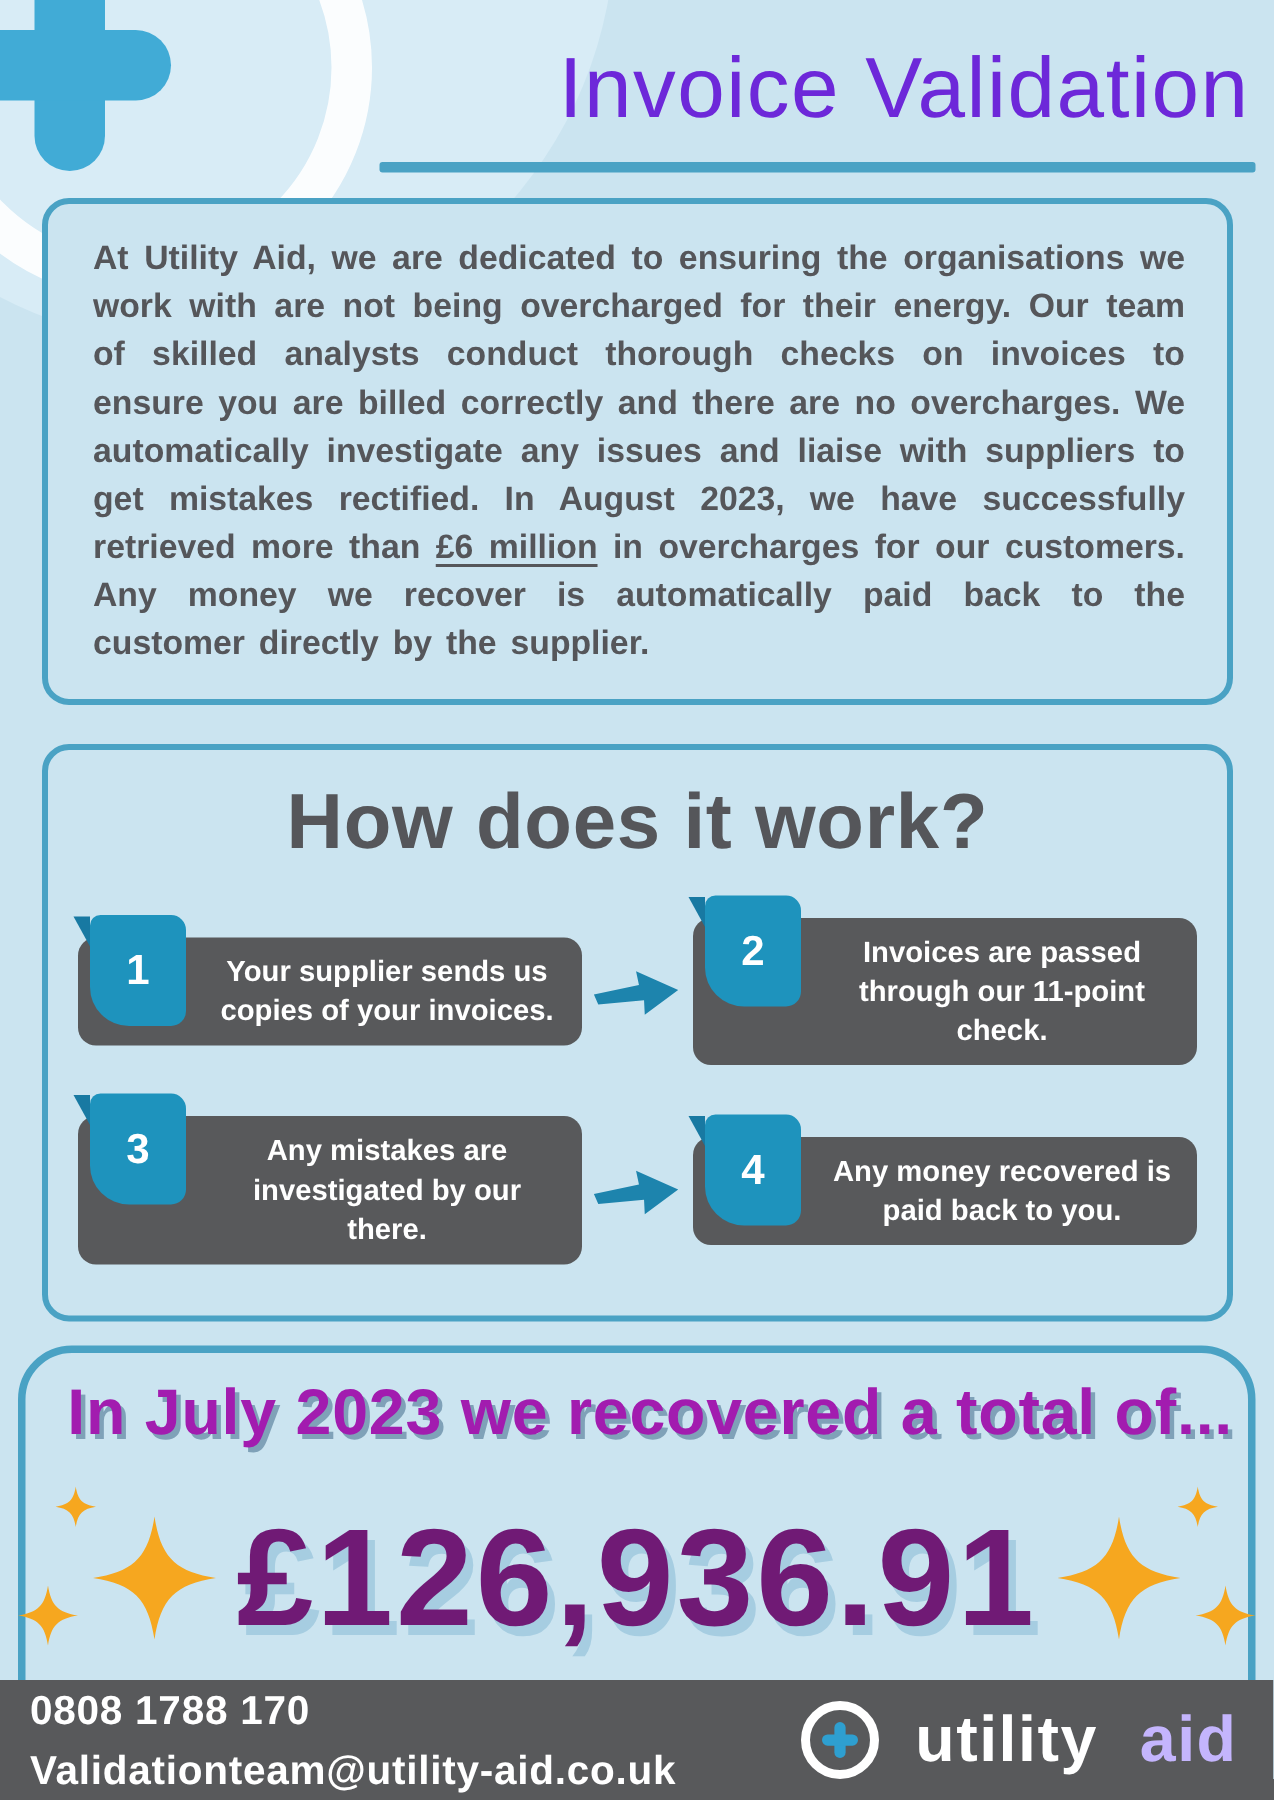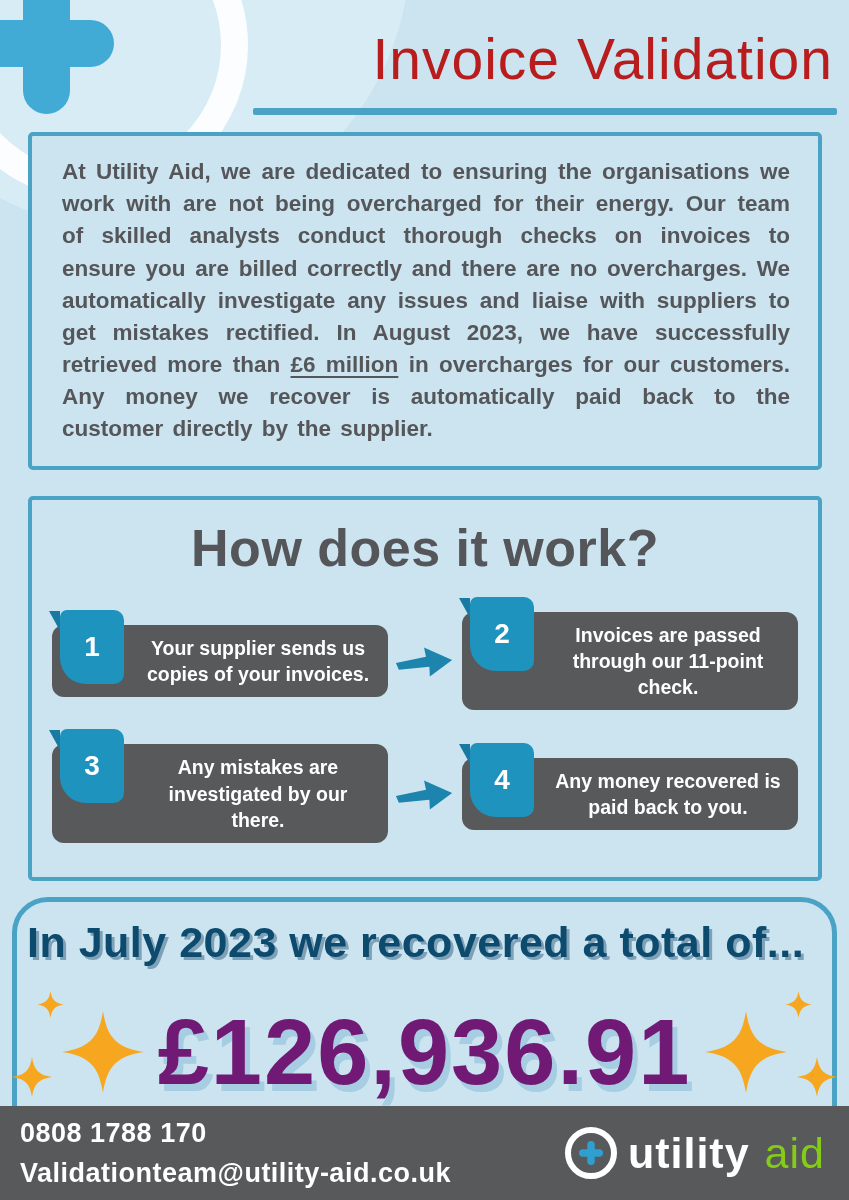--- a/index.html
+++ b/index.html
@@ -29,32 +29,32 @@
   }
   .deco-plus-h {
     width: 142px; height: 47px; border-radius: 24px;
     background: #41abd6; top: 20px; left: -28px;
   }
 
   
   header { position: relative; z-index: 1; padding-top: 26px; }
   .page-title {
     text-align: right; margin-right: 16px;
-    font-size: 57px; font-weight: normal; color: #b91c1c;
+    font-size: 57px; font-weight: normal; color: #6d28d9;
     letter-spacing: 1px;
   }
   .title-underline {
     height: 7px; background: #4aa2c4; border-radius: 2px;
     margin: 16px 12px 0 253px;
   }
 
   
   .tealbox {
     position: relative; z-index: 1;
-    border: 4px solid #4aa2c4; border-radius: 5px;
+    border: 4px solid #4aa2c4; border-radius: 18px;
     background: #cbe4f0;
   }
 
   
   .intro-box {
     margin: 17px 27px 0 28px;
     padding: 20px 28px 20px 30px;
     font-size: 22.5px; font-weight: bold; line-height: 1.43;
     text-align: justify; word-spacing: 3px;
   }
@@ -89,21 +89,21 @@
     content: ""; position: absolute; left: -11px; top: 1px;
     width: 0; height: 0;
     border-top: 20px solid #1879a2; border-left: 11px solid transparent;
   }
   .step-arrow { display: flex; justify-content: center; align-items: center; }
   .step-arrow svg { width: 62px; height: 44px; fill: #1d84ad; }
 
   
   .total-box { margin: 16px 12px 0; border-width: 5px; border-radius: 36px; padding: 16px 10px 26px; }
   .total-heading {
-    text-align: left; font-size: 43px; color: #0c4a6e;
+    text-align: right; font-size: 43px; color: #a21caf;
     letter-spacing: 0.5px;
     text-shadow: 3px 3px 0 rgba(35, 80, 115, 0.45);
   }
   .amount-row {
     display: flex; align-items: center; justify-content: center;
     gap: 14px; margin-top: 24px;
   }
   .amount {
     font-size: 92px; font-weight: bold; color: #701a75;
     letter-spacing: 2px;
@@ -127,35 +127,35 @@
     row-gap: 30px; column-gap: 10px;
     margin: 28px 24px 4px 42px;
   }
   .breakdown-item {
     display: flex; align-items: center; gap: 11px;
     font-size: 25px; font-weight: bold; color: #55565a;
   }
 
   
   footer {
-    position: absolute; left: 0; right: 0; bottom: 0; height: 94px;
+    position: absolute; left: 0; right: 0; bottom: 0; height: 80px;
     background: #58595b; z-index: 3;
     display: flex; align-items: center; justify-content: space-between;
     padding: 0 24px 0 20px; color: #fff;
   }
   .footer-contact { display: flex; flex-direction: column; gap: 9px; }
   .footer-contact span { font-size: 27px; font-weight: bold; letter-spacing: 0.5px; }
-  .footer-logo { display: flex; align-items: center; gap: 11px; }
+  .footer-logo { display: flex; align-items: center; gap: 24px; }
   .logo-circle {
     width: 52px; height: 52px; border: 6px solid #ffffff; border-radius: 50%;
     display: flex; align-items: center; justify-content: center; flex: none;
   }
   .logo-circle svg { width: 30px; height: 30px; fill: #2e9fd0; }
   .logo-word1 { font-size: 43px; font-weight: bold; color: #ffffff; letter-spacing: 1px; }
-  .logo-word2 { font-size: 43px; font-weight: normal; color: #84cc16; letter-spacing: 1px; margin-left: 4px; }
+  .logo-word2 { font-size: 43px; font-weight: bold; color: #c4b5fd; letter-spacing: 1px; margin-left: 4px; }
 </style>
 </head>
 <body>
 
 <div class="deco deco-circle-soft"></div>
 <div class="deco deco-ring"></div>
 <div class="deco deco-plus-v"></div>
 <div class="deco deco-plus-h"></div>
 
 <header>

